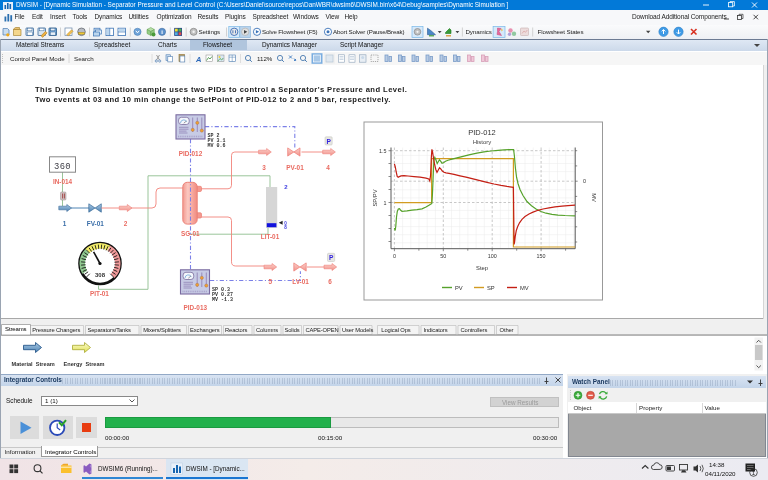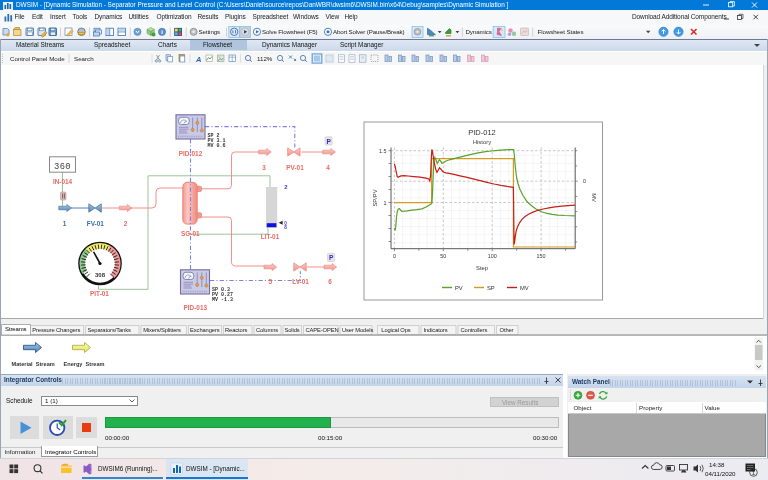--- a/index.html
+++ b/index.html
@@ -260,20 +260,21 @@
   <g stroke="#d8a0b8" stroke-width="0.8" fill="#f0c8d8">
     <rect x="467.5" y="3" width="3" height="6.5"></rect>
         <rect x="471.5" y="4.5" width="2.5" height="5"></rect>
     <rect x="481.5" y="3" width="3" height="6.5"></rect>
         <rect x="485.5" y="4.5" width="2.5" height="5"></rect>
   </g>
 </svg>
 
 <div class="abs" id="canvas"></div>
 <div class="abs" id="canvscroll"></div>
+<div class="abs" id="intro">This Dynamic Simulation sample uses two PIDs to control a Separator's Pressure and Level.<br>Two events at 03 and 10 min change the SetPoint of PID-012 to 2 and 5 bar, respectively.</div>
 <svg class="abs" style="left:0;top:64px" width="768" height="254" viewBox="0 64 768 254" id="flowsvg">
 <defs>
   <linearGradient id="vesselg" x1="0" y1="0" x2="1" y2="0">
     <stop offset="0" stop-color="#f29a90"></stop>
           <stop offset="0.35" stop-color="#fbc9c2"></stop>
     <stop offset="0.75" stop-color="#f5a096"></stop>
           <stop offset="1" stop-color="#ef8d82"></stop>
   </linearGradient>
   <linearGradient id="bluarrow" x1="0" y1="0" x2="0" y2="1">
     <stop offset="0" stop-color="#a8c8e4"></stop>

